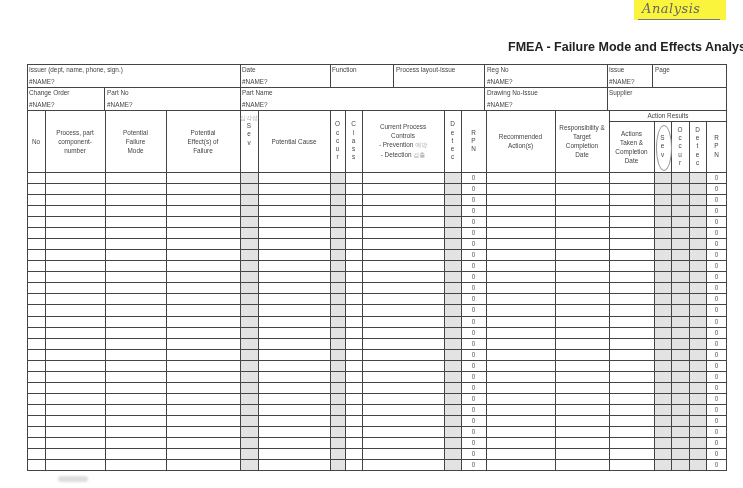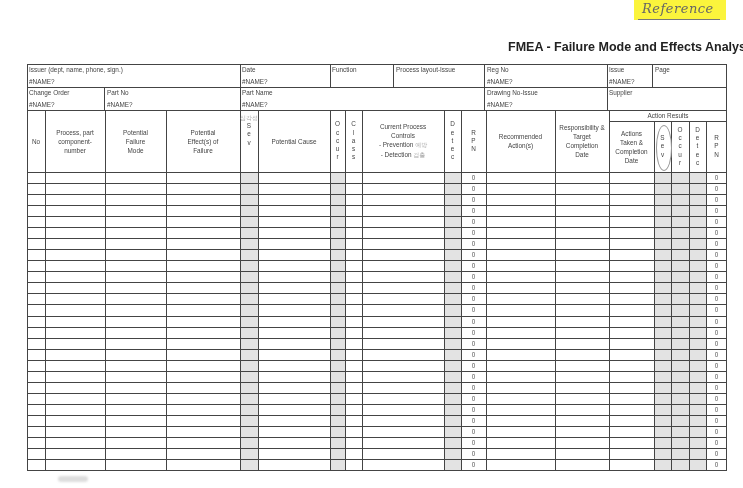--- a/index.html
+++ b/index.html
@@ -22,21 +22,21 @@
   .shade { position: absolute; background: #e3e3e3; }
   .zero { position: absolute; font-size: 6.3px; color: #555; text-align: center; }
   .kor { color: #aaa; font-size: 6px; }
   .oval { position: absolute; border: 1px solid #999; border-radius: 50%; }
   .smudge { position: absolute; left: 58px; top: 476px; width: 30px; height: 6px; background: #ddd; border-radius: 3px; filter: blur(1px); }
 </style>
 </head>
 <body>
 
 <div class="stamp">
-  <span>Reference</span>
+  <span>Analysis</span>
   <div class="uline"></div>
 </div>
 
 <div class="title">FMEA - Failure Mode and Effects Analysis</div>
 
 <div id="info">
   <div class="cell" style="left:27px;top:64px;width:700px;height:47px;"></div>
 
   <div class="lbl" style="left:29px;top:66px;">Issuer (dept, name, phone, sign.)</div>
   <div class="lbl" style="left:29px;top:78px;">#NAME?</div>

